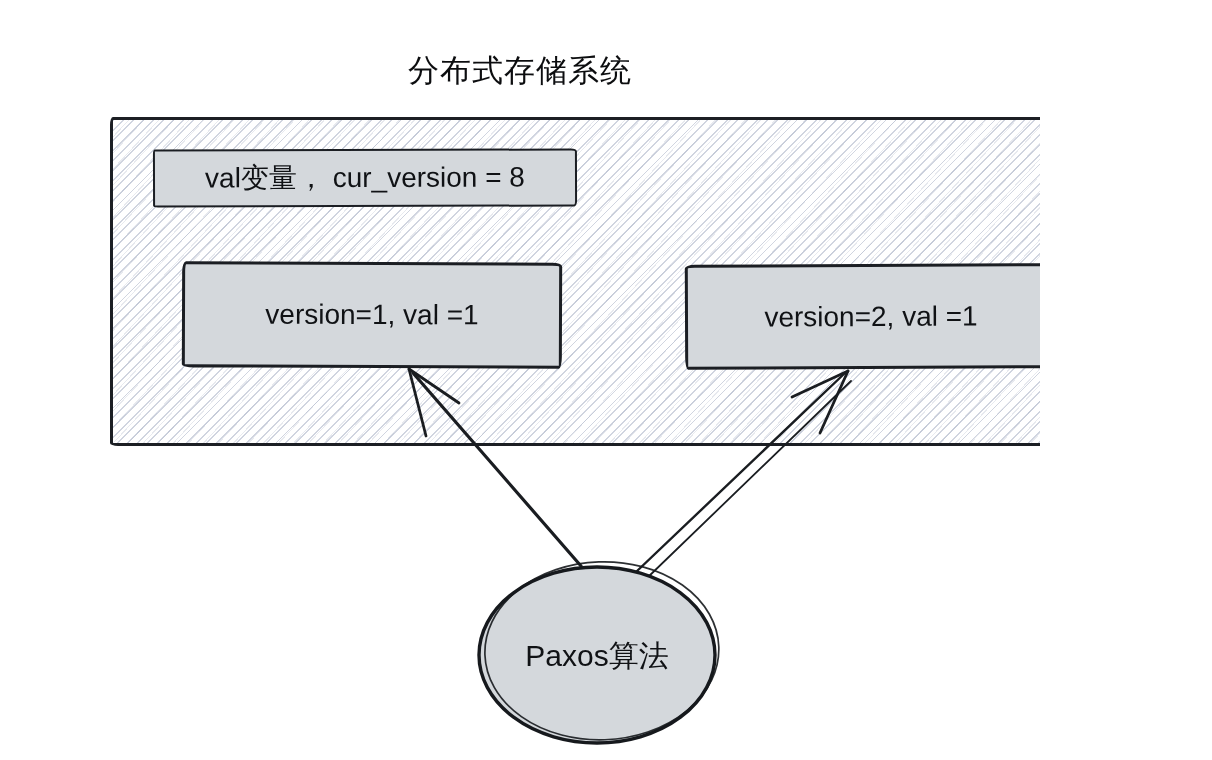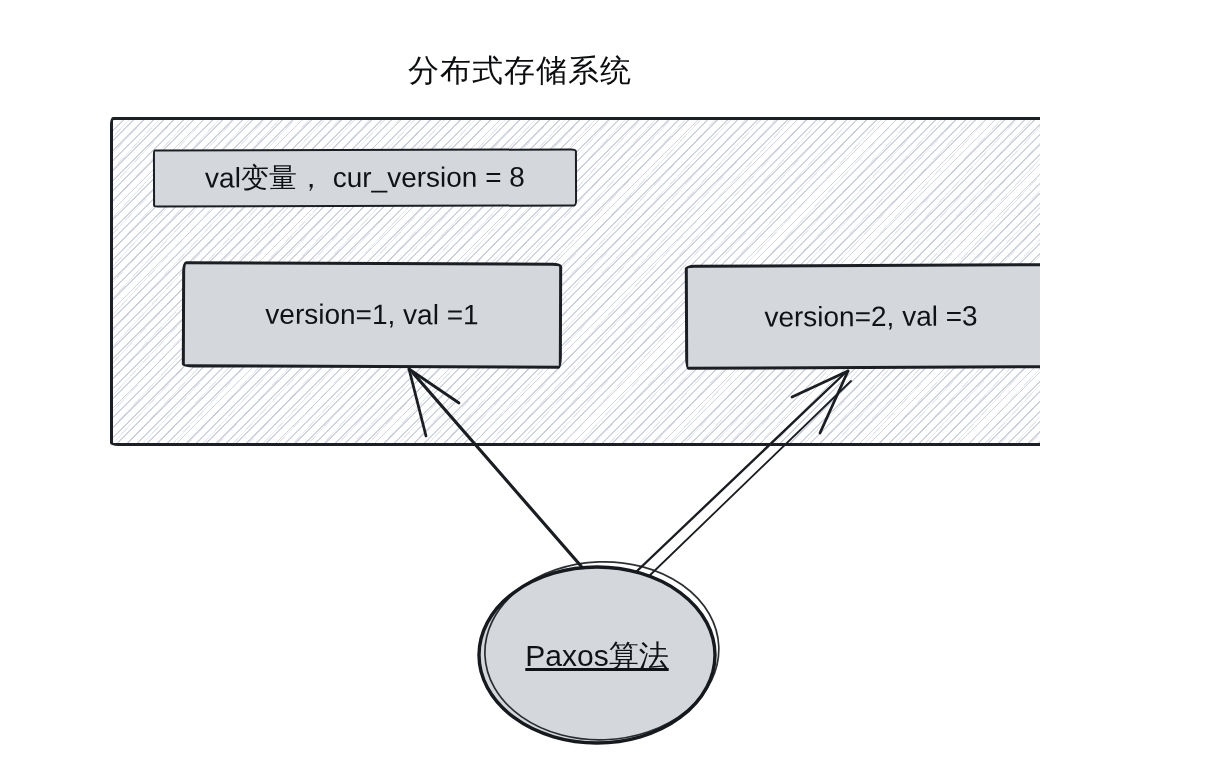--- a/index.html
+++ b/index.html
@@ -37,39 +37,39 @@
     transform:rotate(0.2deg);
   }
   .v2-box {
     left:572px; top:144px; width:366px; height:99px;
     border-radius:10px 4px 12px 3px / 4px 10px 3px 12px;
     transform:rotate(-0.25deg);
   }
   svg.overlay { position:absolute; left:0; top:0; pointer-events:none; }
   .paxos-text {
     position:absolute; left:477px; top:636px; width:240px;
-    text-align:center; font-size:30px; color:#101215; white-space:nowrap;text-decoration:underline;
+    text-align:center; font-size:30px; color:#101215; white-space:nowrap;
   }
 </style>
 </head>
 <body>
 
 <div class="canvas">
 
   <div class="title">分布式存储系统</div>
 
   <div class="outer">
     <div class="gbox val-box">
       <span>val变量， cur_version = 8</span>
     </div>
     <div class="gbox v1-box">
       <span>version=1, val =1</span>
     </div>
     <div class="gbox v2-box">
-      <span>version=2, val =3</span>
+      <span>version=2, val =1</span>
     </div>
   </div>
 
   <svg class="overlay" width="1212" height="760" viewBox="0 0 1212 760" fill="none" stroke="#1a1d21" stroke-linecap="round" stroke-linejoin="round">
 
     <g>
       <path d="M581 566 L413 373" stroke-width="3.2"></path>
       <path d="M409 369 L459 403" stroke-width="2.8"></path>
       <path d="M409 369 L426 436" stroke-width="2.8"></path>
     </g>

